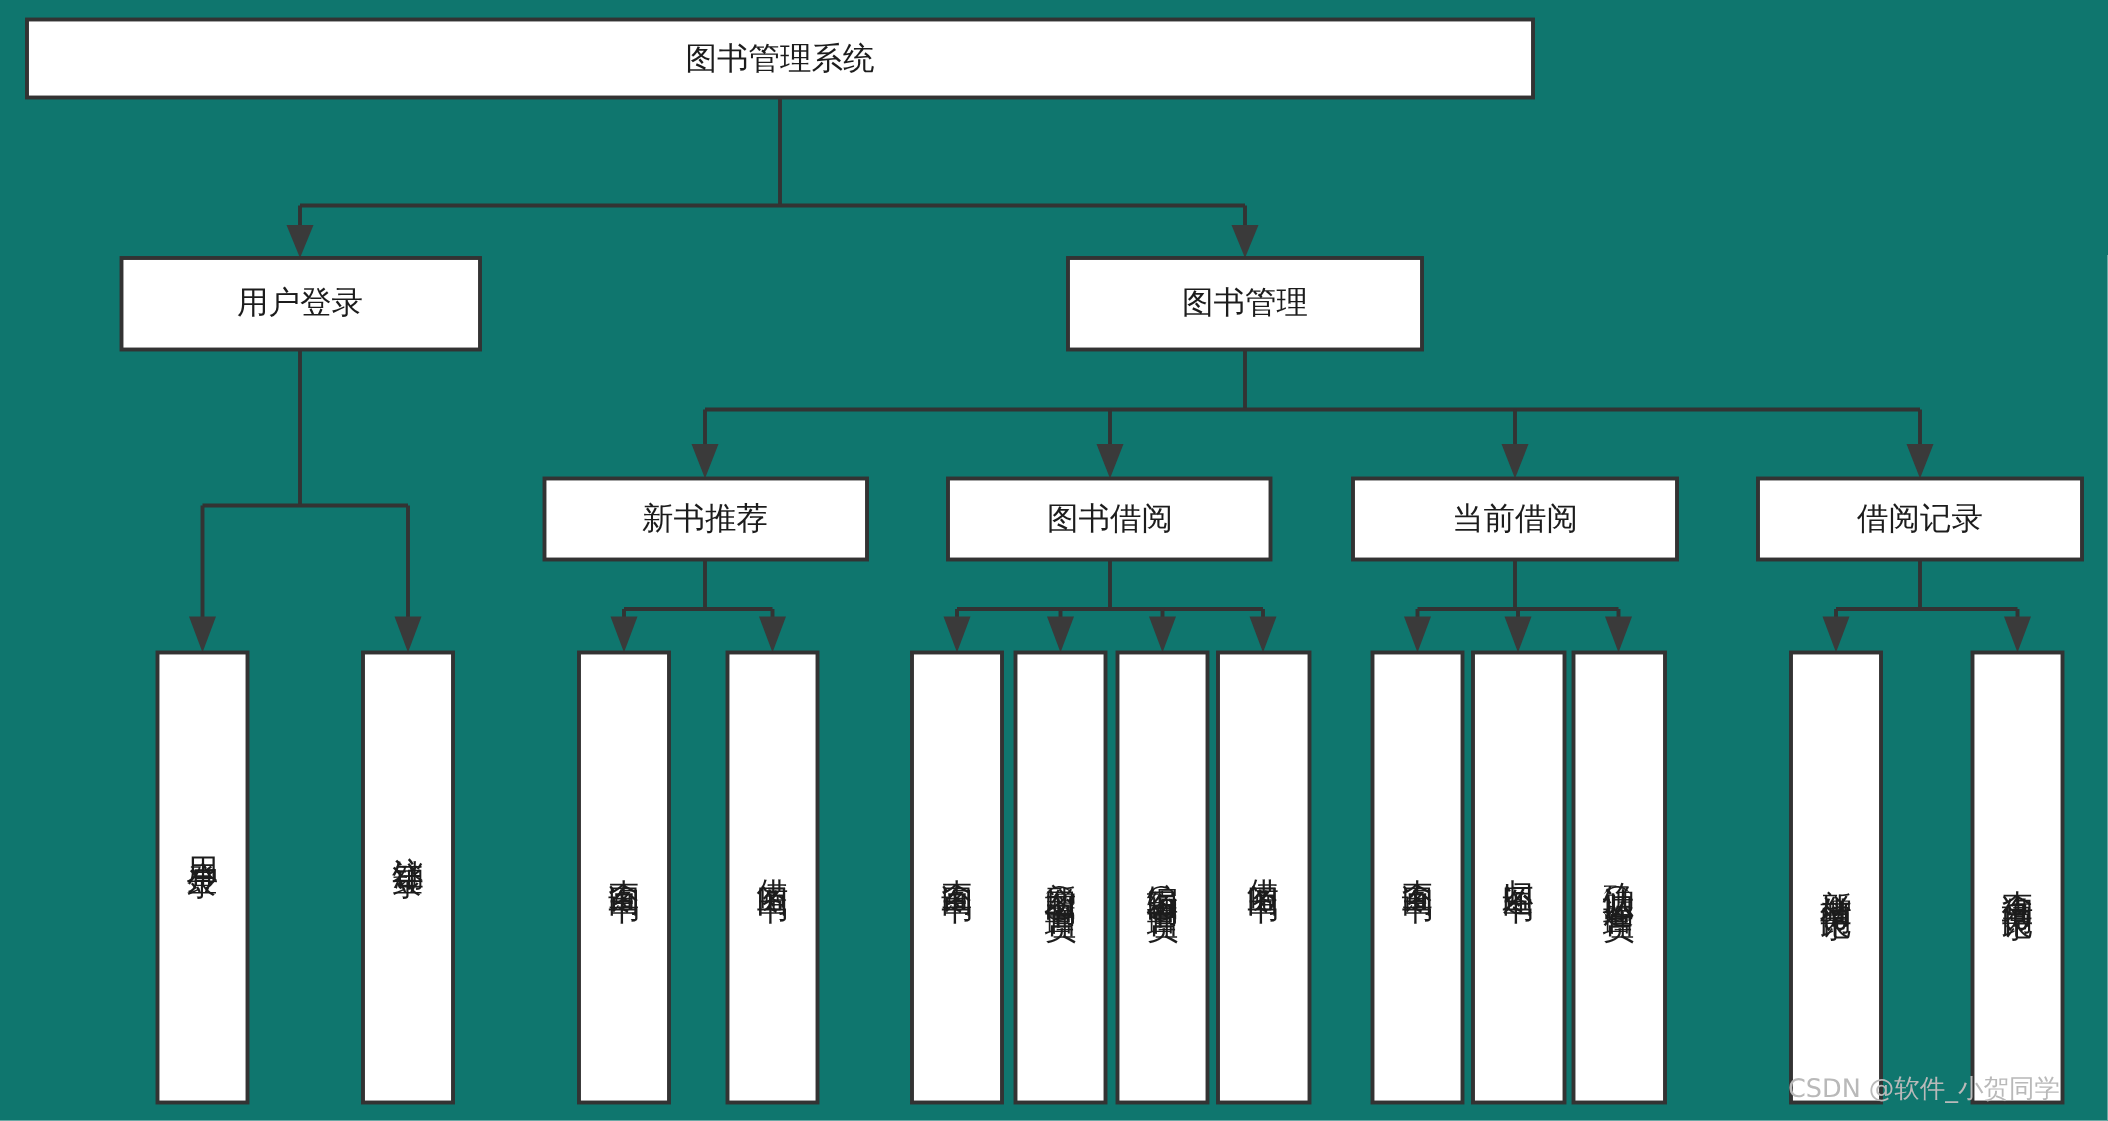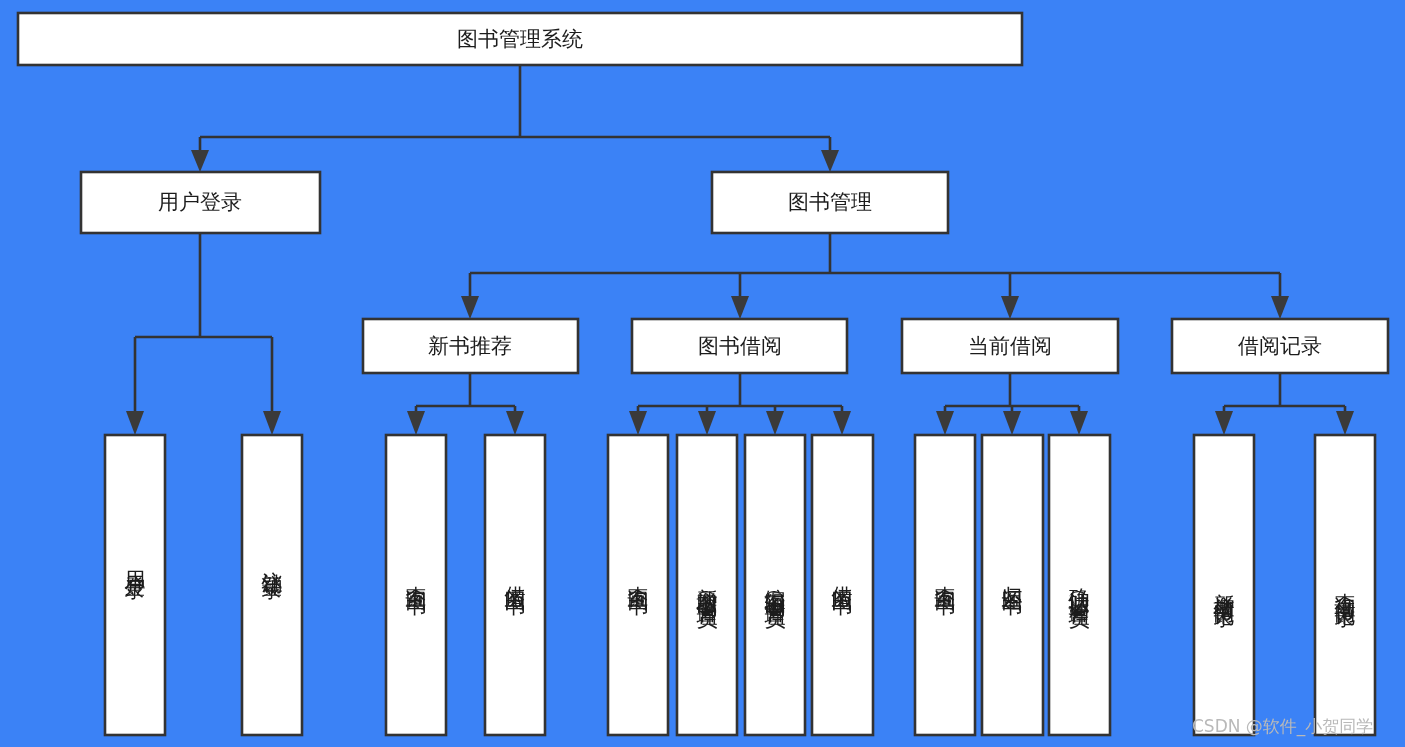--- a/index.html
+++ b/index.html
@@ -14,21 +14,21 @@
     position: relative;
     font-family: "DejaVu Sans", "Liberation Sans", sans-serif;
     overflow: hidden;
   }
   #diagram-root {
     position: absolute;
     left: 0;
     top: 0;
     width: 1405px;
     height: 747px;
-    background: #3b82f6;
+    background: #0f766e;
   }
   svg#diagram-svg {
     display: block;
     width: 1405px;
     height: 747px;
   }
   .node-box {
     fill: #ffffff;
     stroke: #333333;
     stroke-width: 2.6;

